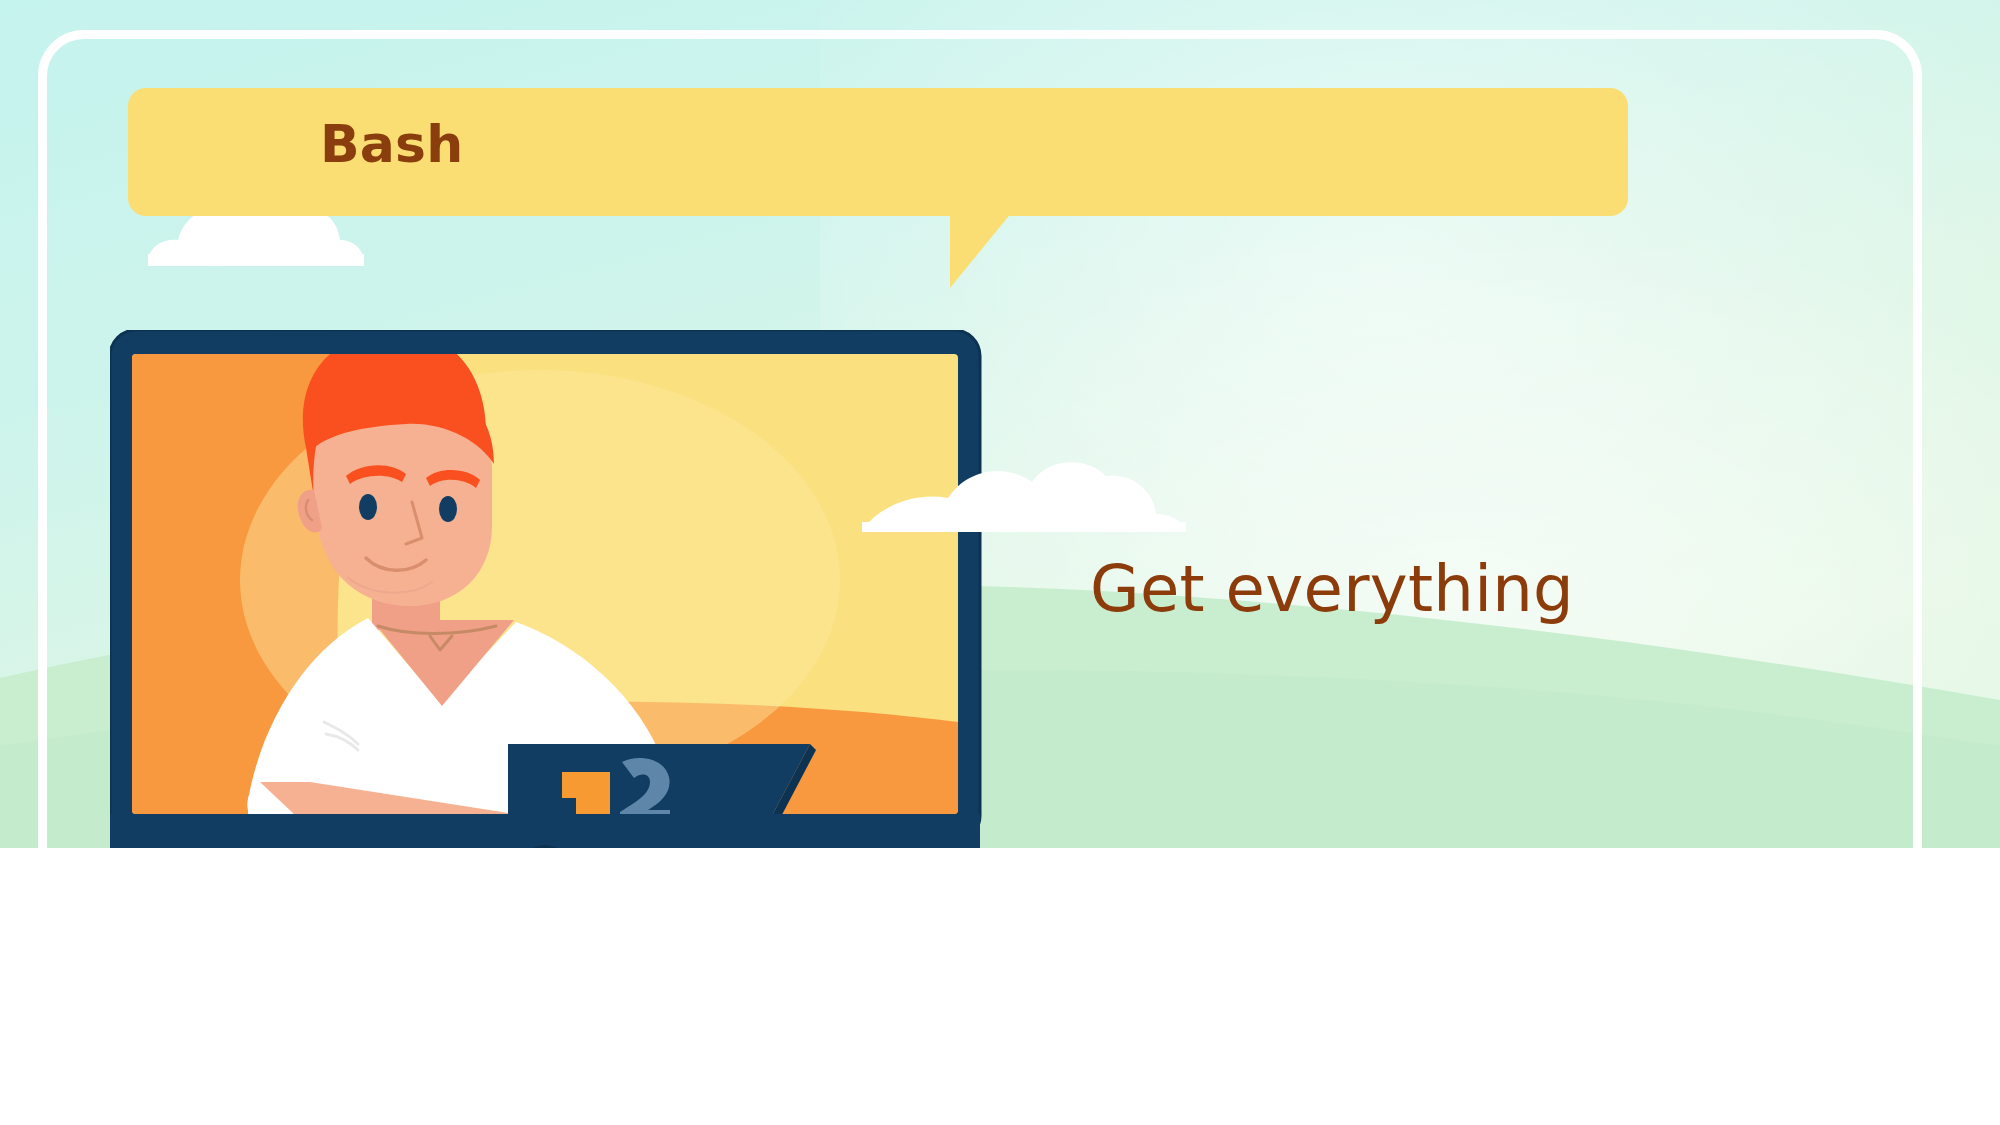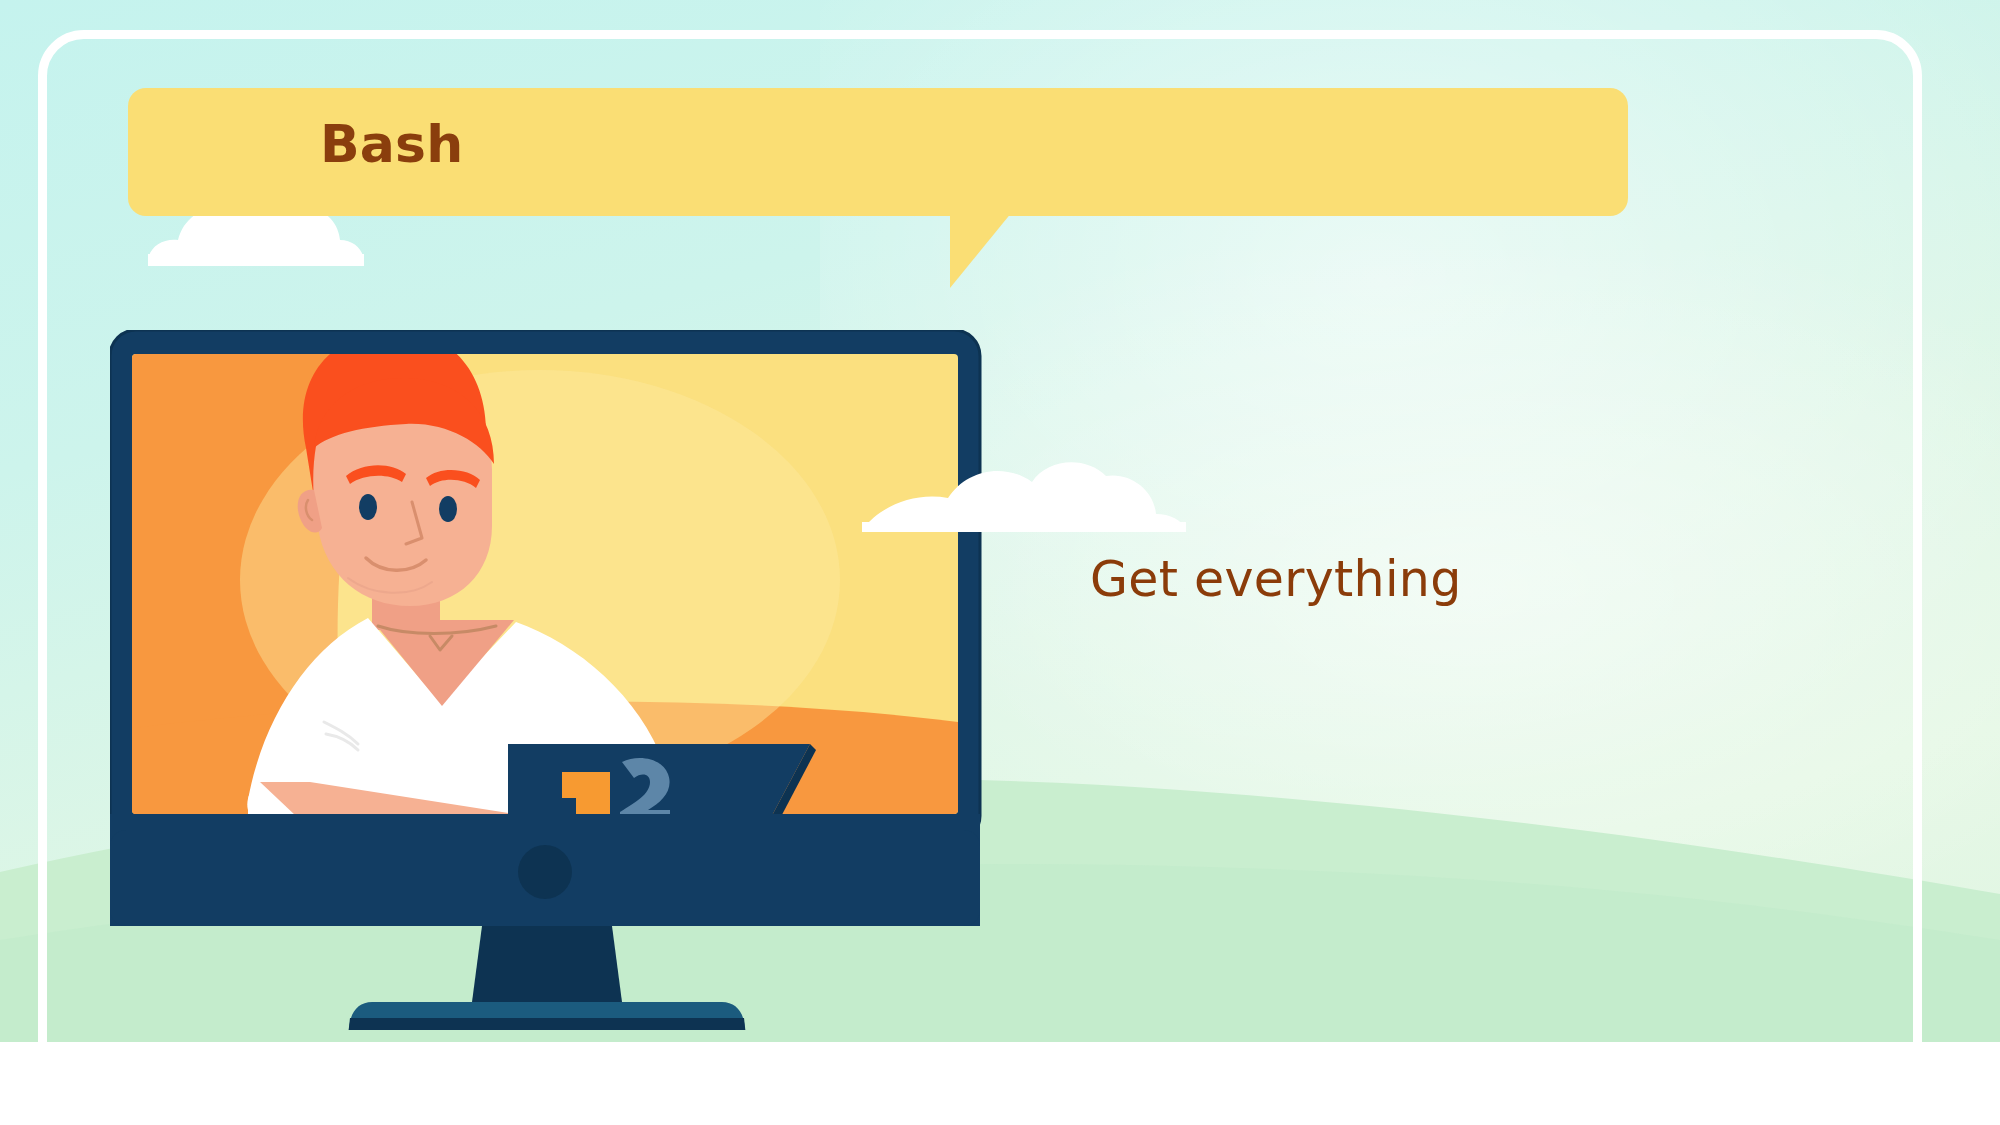--- a/index.html
+++ b/index.html
@@ -2,21 +2,21 @@
 <html><head>
 <meta charset="utf-8">
 <style>
   html,body{margin:0;padding:0;}
   body{
     width:2000px;height:1125px;overflow:hidden;
     font-family:"DejaVu Sans","Liberation Sans",sans-serif;
     background:#ffffff;
   }
   .stage{
-    position:relative;width:2000px;height:1042px;overflow:hidden;
+    position:relative;width:2000px;height:848px;overflow:hidden;
     background:linear-gradient(165deg,#c5f3ee 0%,#cdf4ec 30%,#ddf6e6 58%,#e6f8e6 80%,#dff5e2 100%);
   }
   
   .wash-a{
     position:absolute;left:820px;top:-120px;width:1400px;height:1000px;
     background:radial-gradient(ellipse at 40% 40%, rgba(255,255,255,.55) 0%, rgba(255,255,255,0) 62%);
     pointer-events:none;
   }
   .wash-b{
     position:absolute;left:700px;top:250px;width:1400px;height:760px;
@@ -41,21 +41,21 @@
     position:absolute;left:320px;top:118px;
     font-size:52px;font-weight:bold;color:#8a3e0d;
     letter-spacing:.2px;line-height:1;
     font-family:"DejaVu Sans","Liberation Sans",sans-serif;
   }
   
   .cloud{position:absolute;}
   
   .headline{
     position:absolute;left:1090px;top:550px;width:660px;
-    color:#8b3c0a;font-size:49px;line-height:1.22;
+    color:#8b3c0a;font-size:64px;line-height:1.22;
     font-weight:400;letter-spacing:.3px;
     font-family:"DejaVu Sans","Liberation Sans",sans-serif;
   }
   .headline div{white-space:nowrap;}
   
   .illus{position:absolute;left:110px;top:330px;width:900px;height:700px;}
 </style>
 </head>
 <body>
 

